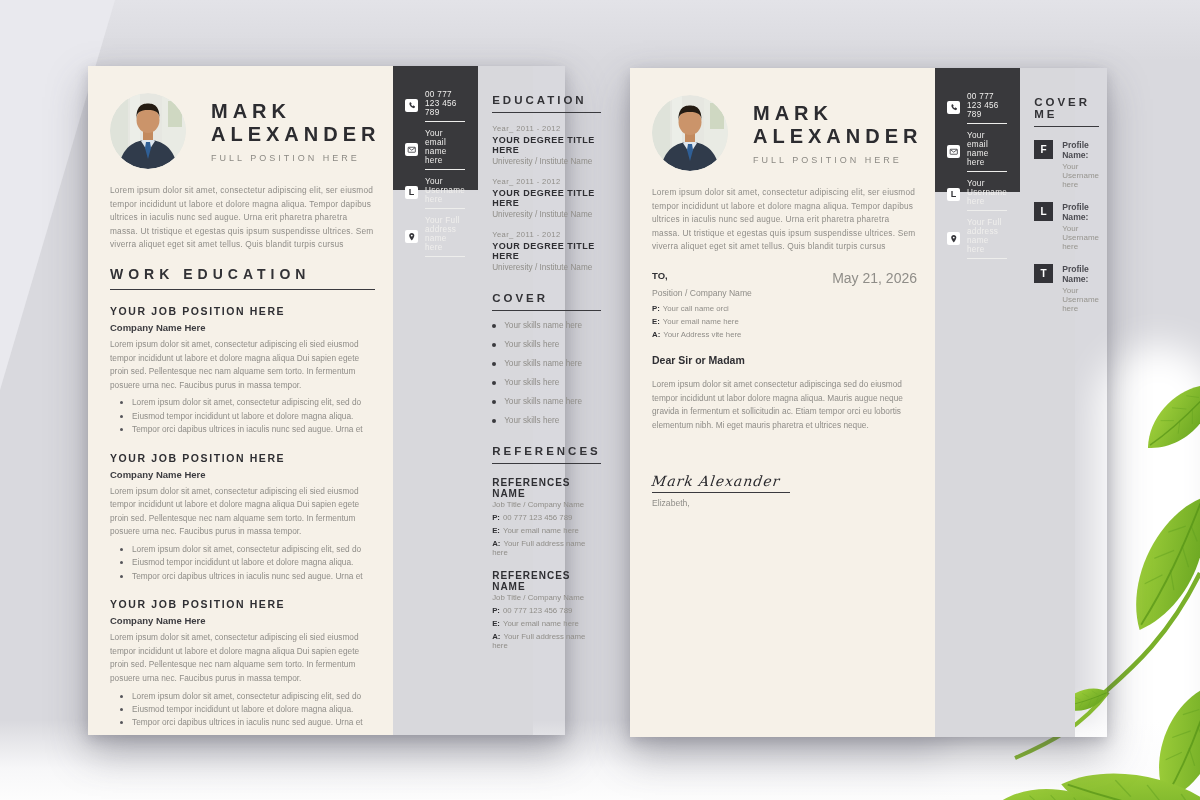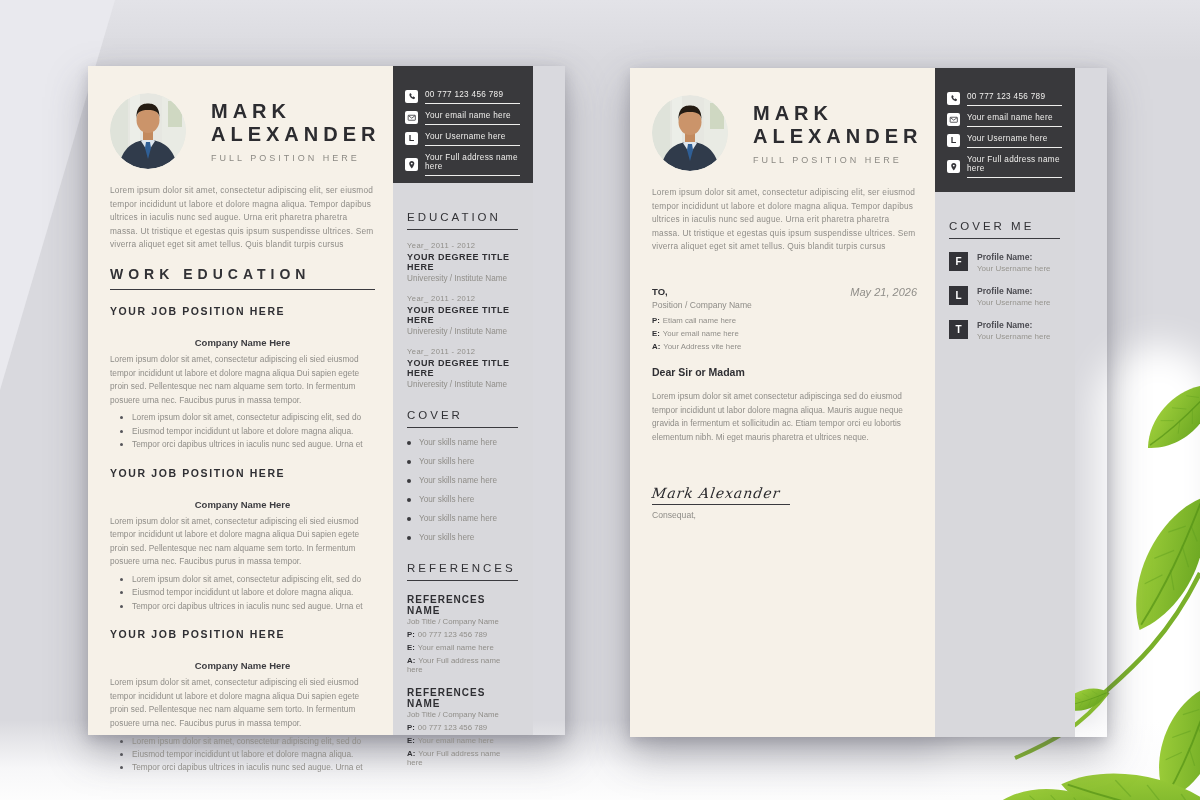--- a/index.html
+++ b/index.html
@@ -19,69 +19,69 @@
   .glow { position:absolute; background:#fff; filter:blur(18px); }
   .glow-right { right:-18px; top:345px; width:120px; height:440px; border-radius:60px; }
   .glow-bottom { right:-25px; bottom:-30px; width:290px; height:110px; border-radius:60px; }
   .leaves { position:absolute; left:930px; top:340px; width:270px; height:460px; }
   
   .page { position:absolute; width:477px; height:669px; display:flex;
     box-shadow:0 18px 38px rgba(70,70,85,.38), 0 4px 12px rgba(70,70,85,.22); }
   .p1 { left:88px; top:66px; }
   .p2 { left:630px; top:68px; }
   .main { width:305px; background:#f6f1e8; padding:27px 18px 0 22px; }
-  .side { width:140px; background:#d8d8dc; display:flex; flex-direction:column; }
+  .side { width:140px; background:#d8d8dc; display:flex; }
   .side-dark { background:#39393c; height:124px; padding:24px 13px 0 12px; }
   .side-body { padding:28px 15px 0 14px; }
   
   .id-header { display:flex; align-items:center;gap:8px; }
   .avatar { width:76px; height:76px; border-radius:50%; overflow:hidden; flex:none; }
   .avatar svg { display:block; width:76px; height:76px; }
   .name-block { margin-left:17px; }
   .name { font-size:20px; font-weight:bold; letter-spacing:5px; color:#2c2c30; line-height:23px; }
   .position { margin-top:7px; font-size:9px; letter-spacing:3px; color:#8c8a84; }
   .intro { margin-top:15px; font-size:8.3px; line-height:13.6px; color:#8f8d88; letter-spacing:.2px; }
   .sec-heading { margin-top:14px; font-size:14px; font-weight:bold; letter-spacing:5px;
     color:#323236; border-bottom:1.5px solid #3a3a3e; padding-bottom:7px; }
   
   .job { margin-top:15px; }
   .job-title { font-size:10.5px; font-weight:bold; letter-spacing:1.6px; color:#2f2f33; }
-  .job-company { font-size:9.5px; font-weight:bold; color:#3c3c40; margin-top:20px;text-align:center; }
+  .job-company { font-size:9.5px; font-weight:bold; color:#3c3c40; margin-top:5px; }
   .job-desc { margin-top:5px; font-size:8.3px; line-height:13.6px; color:#8f8d88; }
   .job-bullets { margin-top:4px; padding-left:22px; list-style:disc; }
   .job-bullets li { font-size:8.3px; line-height:13.4px; color:#8f8d88; }
   .job-bullets li::marker { color:#55555a; }
   
   .contact-row { display:flex; align-items:center; margin-bottom:7.5px; }
   .cicon { width:13px; height:13px; background:#fff; border-radius:2px; margin-right:7px;
     display:flex; align-items:center; justify-content:center; flex:none; }
   .cicon svg { width:9.5px; height:9.5px; display:block; }
   .cletter { font-size:9px; font-weight:bold; color:#303034; line-height:1; }
   .ctext { flex:1; font-size:8.2px; color:#f0efed; letter-spacing:.3px;
     border-bottom:1px solid #eeeeec; padding-bottom:3.5px; }
   
-  .side-heading { font-size:11.5px; font-weight:normal; letter-spacing:3px; color:#323236;
+  .side-heading { font-size:11.5px; font-weight:bold; letter-spacing:3px; color:#323236;
     border-bottom:1.5px solid #3a3a3e; padding-bottom:6px; }
   .gap20 { margin-top:20px; }
   .edu-item { margin-top:11px; }
   .edu-year { font-size:7.6px; color:#908e89; letter-spacing:.4px; }
   .edu-degree { font-size:9px; font-weight:bold; letter-spacing:.5px; color:#2f2f33; margin-top:2px; }
   .edu-school { font-size:8.2px; color:#908e89; margin-top:2px; }
   .skill-row { display:flex; align-items:center; margin-top:10px; }
   .dot { width:4px; height:4px; border-radius:50%; background:#3a3a3e; margin-right:8px; flex:none; }
   .skill-text { font-size:8.2px; color:#8f8d88; }
   .ref-item { margin-top:13px; }
   .ref-name { font-size:10px; font-weight:bold; letter-spacing:1px; color:#2f2f33; }
   .ref-job { font-size:7.8px; color:#908e89; margin-top:1px; }
   .ref-line { font-size:7.8px; color:#908e89; margin-top:4px; }
   .ref-line b { color:#2f2f33; margin-right:3px; }
   
-  .to-row { margin-top:32px; display:flex; justify-content:space-between; align-items:flex-start; }
+  .to-row { margin-top:16px; display:flex; justify-content:space-between; align-items:flex-start; }
   .to-label { font-size:9.5px; font-weight:bold; color:#2f2f33; }
-  .date { font-size:11px; color:#8f8d88;font-style:italic; }
+  .date { font-size:14px; color:#8f8d88; }
   .recipient-name { font-size:13px; font-weight:bold; letter-spacing:1.8px; color:#2f2f33; margin-top:7px; }
   .recipient-pos { font-size:8.6px; color:#8f8d88; margin-top:2px; }
   .letter-contacts { margin-top:6px; }
   .salutation { margin-top:15px; font-size:10.5px; font-weight:bold; color:#2f2f33; }
   .para { margin-top:12px; font-size:8.3px; line-height:13.6px; color:#8f8d88; }
   .sig-block { margin-top:40px; }
   .sig-line { border-bottom:1px solid #3a3a3e; display:inline-block; padding:0 10px 2px 0; }
   .sig { font-family:"DejaVu Serif", serif; font-style:italic; font-size:14px; color:#2a2a2e;
     display:inline-block; transform:skewX(-8deg); letter-spacing:1px; }
   .closing { font-size:8.6px; color:#8f8d88; margin-top:5px; }
@@ -350,41 +350,41 @@
 
 
     <div class="to-row">
       <span class="to-label">TO,</span>
       <span class="date">May 21, 2026</span>
     </div>
     <div class="recipient-pos">Position / Company Name</div>
 
     <div class="letter-contacts">
 
-        <div class="ref-line"><b>P:</b><span>Etiam call name here</span></div>
+        <div class="ref-line"><b>P:</b><span>Your call name orci</span></div>
 
         <div class="ref-line"><b>E:</b><span>Your email name here</span></div>
 
         <div class="ref-line"><b>A:</b><span>Your Address vite here</span></div>
       </div>
 
     <div class="salutation">Dear Sir or Madam</div>
 
     <div>
 
         <p class="para">Lorem ipsum dolor sit amet consectetur adipiscinga sed do eiusmod tempor incididunt ut labor dolore magna aliqua. Mauris augue neque gravida in fermentum et sollicitudin ac. Etiam tempor orci eu lobortis elementum nibh. Mi eget mauris pharetra et ultrices neque.</p>
 
 
       </div>
 
     <div class="sig-block">
       <div class="sig-line">
         <span class="sig">Mark Alexander</span>
       </div>
-      <div class="closing">Consequat,</div>
+      <div class="closing">Elizabeth,</div>
     </div>
   </div>
 
   <div class="side">
     <div class="side-dark">
       <div class="contact-row">
         <span class="cicon">
           <svg viewBox="0 0 13 13">
               <path d="M3.9 1.8c.4-.4 1.1-.3 1.4.2l.8 1.2c.3.4.2.9-.1 1.2l-.5.5c.4.9 1.3 1.8 2.2 2.2l.5-.5c.3-.3.8-.4 1.2-.1l1.2.8c.5.3.6 1 .2 1.4l-.6.6c-.4.4-1 .6-1.6.4C6.3 9 4 6.7 3.3 4.3c-.2-.6 0-1.2.4-1.6z" fill="#35353a"></path>
             </svg>

